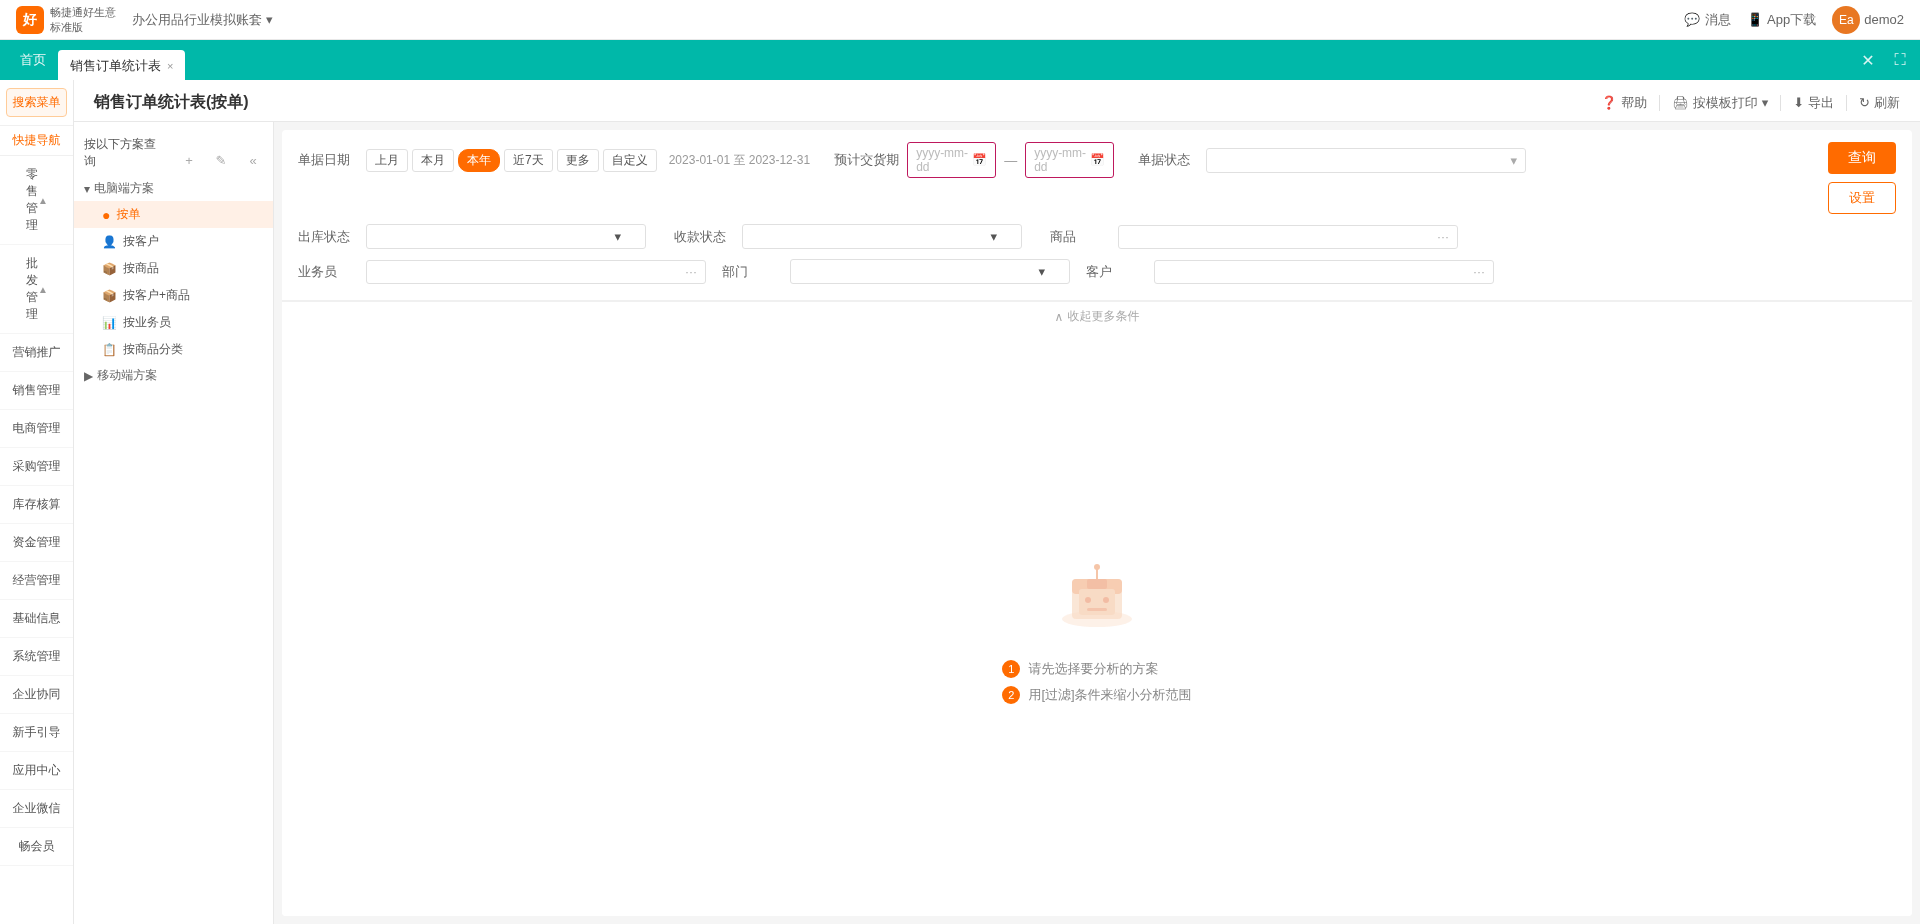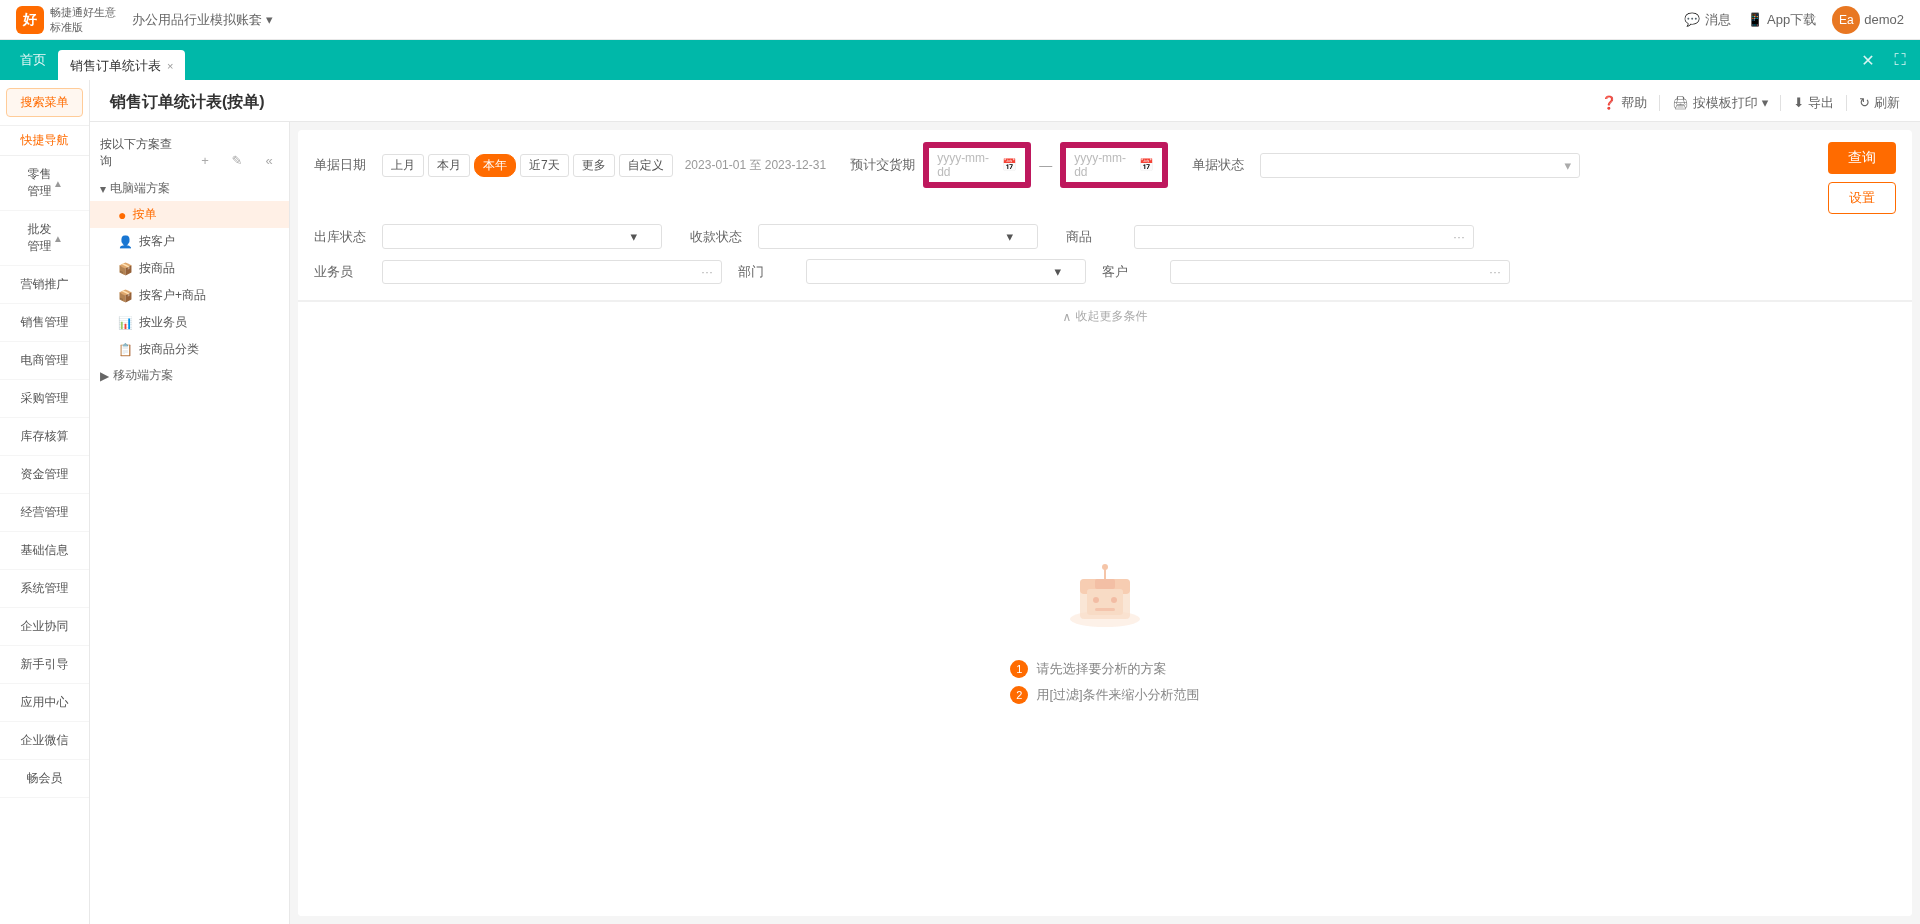--- a/index.html
+++ b/index.html
@@ -51,21 +51,21 @@
     .tab-item.home { color: rgba(255,255,255,0.9); }
     .tab-close { font-size: 11px; cursor: pointer; color: #999; }
     .tab-bar-right { margin-left: auto; display: flex; align-items: center; gap: 8px; }
     .tab-bar-btn { color: rgba(255,255,255,0.85); cursor: pointer; font-size: 16px; width: 24px; height: 24px; display: flex; align-items: center; justify-content: center; }
 
     
     .main-content { display: flex; flex: 1; overflow: hidden; }
 
     
     .sidebar {
-      width: 90px;
+      width: 74px;
       background: #fff;
       border-right: 1px solid #e8e8e8;
       display: flex;
       flex-direction: column;
       overflow-y: auto;
     }
     .sidebar-search { padding: 8px 6px; border-bottom: 1px solid #f0f0f0; }
     .sidebar-search-btn { width: 100%; padding: 5px; background: #fff7f0; border: 1px solid #ffcc99; border-radius: 4px; color: #ff6b00; font-size: 12px; cursor: pointer; text-align: center; }
     .sidebar-nav-btn { padding: 6px; text-align: center; font-size: 12px; color: #ff6b00; cursor: pointer; border-bottom: 1px solid #f0f0f0; }
     .sidebar-item {
@@ -129,21 +129,21 @@
 
     
     .right-panel { flex: 1; display: flex; flex-direction: column; overflow: hidden; background: #fff; margin: 8px; border-radius: 4px; }
 
     
     .filter-section { padding: 12px 16px; border-bottom: 1px solid #f0f0f0; }
     .filter-label { color: #666; font-size: 13px; white-space: nowrap; min-width: 60px; }
     .date-quick-btns { display: flex; align-items: center; gap: 4px; }
     .date-btn { padding: 2px 8px; border: 1px solid #e0e0e0; border-radius: 3px; font-size: 12px; cursor: pointer; color: #555; background: #fff; }
     .date-btn.active { background: #ff6b00; color: white; border-color: #ff6b00; border-radius: 10px; }
-    .date-input { border: 6px solid #be185d; border-radius: 3px; padding: 3px 8px; font-size: 12px; color: #aaa; width: 108px; display: flex; align-items: center; justify-content: space-between; }
+    .date-input { border: 1px solid #be185d; border-radius: 3px; padding: 3px 8px; font-size: 12px; color: #aaa; width: 89px; display: flex; align-items: center; justify-content: space-between; }
 
     .filter-select {
       border: 1px solid #e0e0e0;
       border-radius: 3px;
       padding: 4px 24px 4px 8px;
       font-size: 13px;
       color: #555;
       background: #fff;
       cursor: pointer;
       position: relative;

